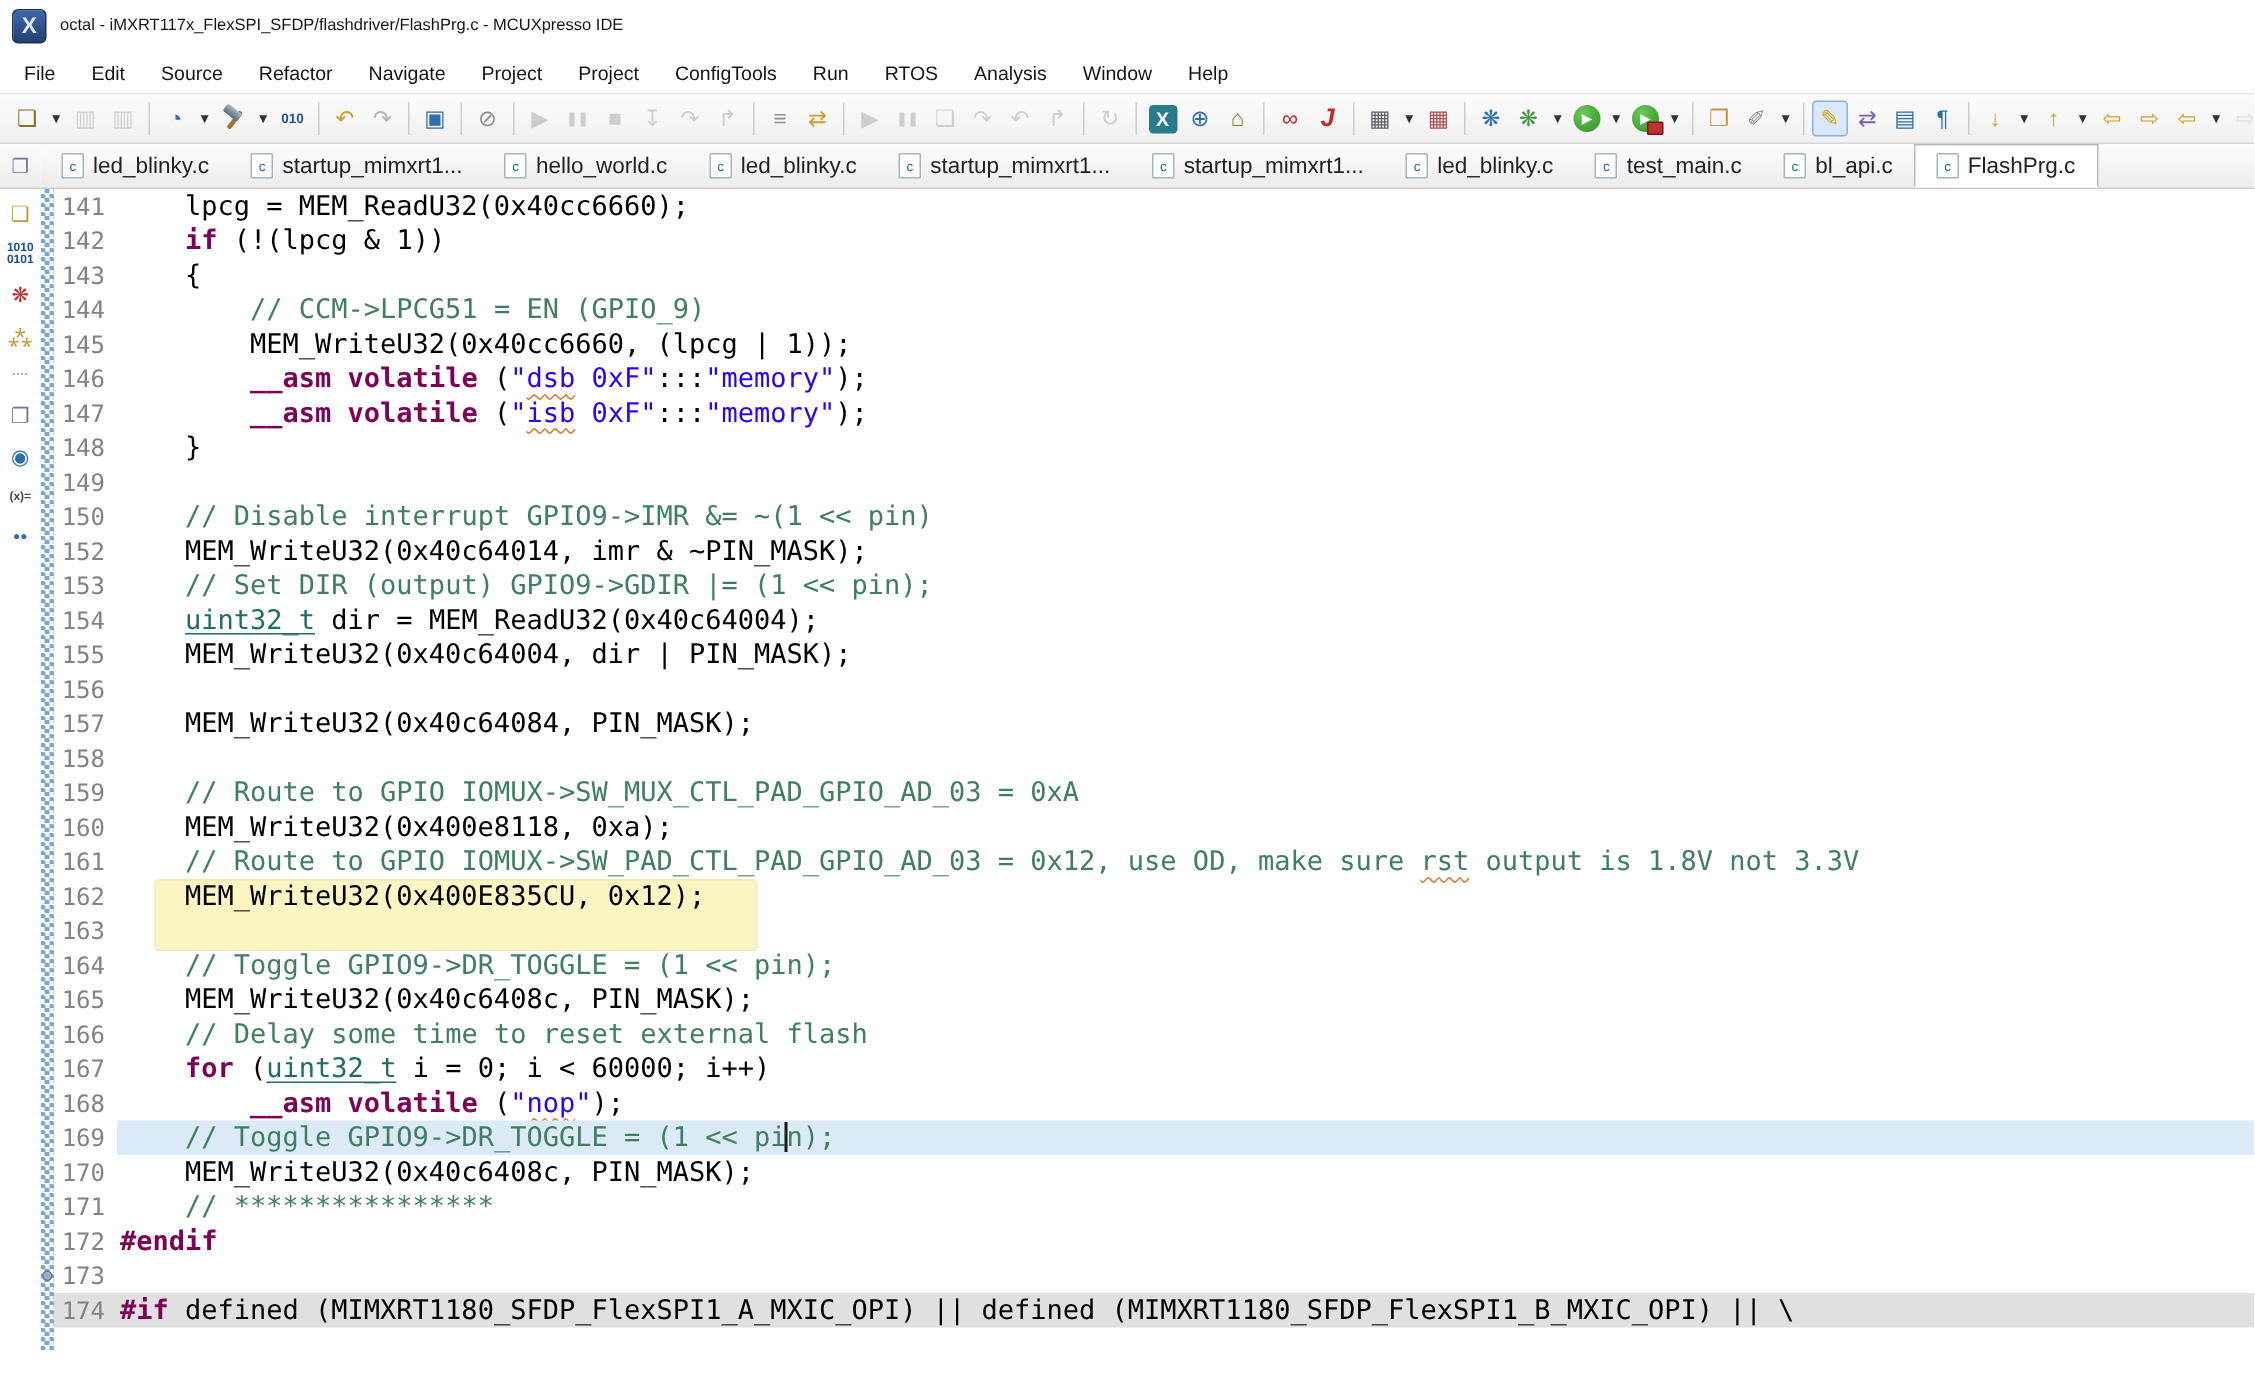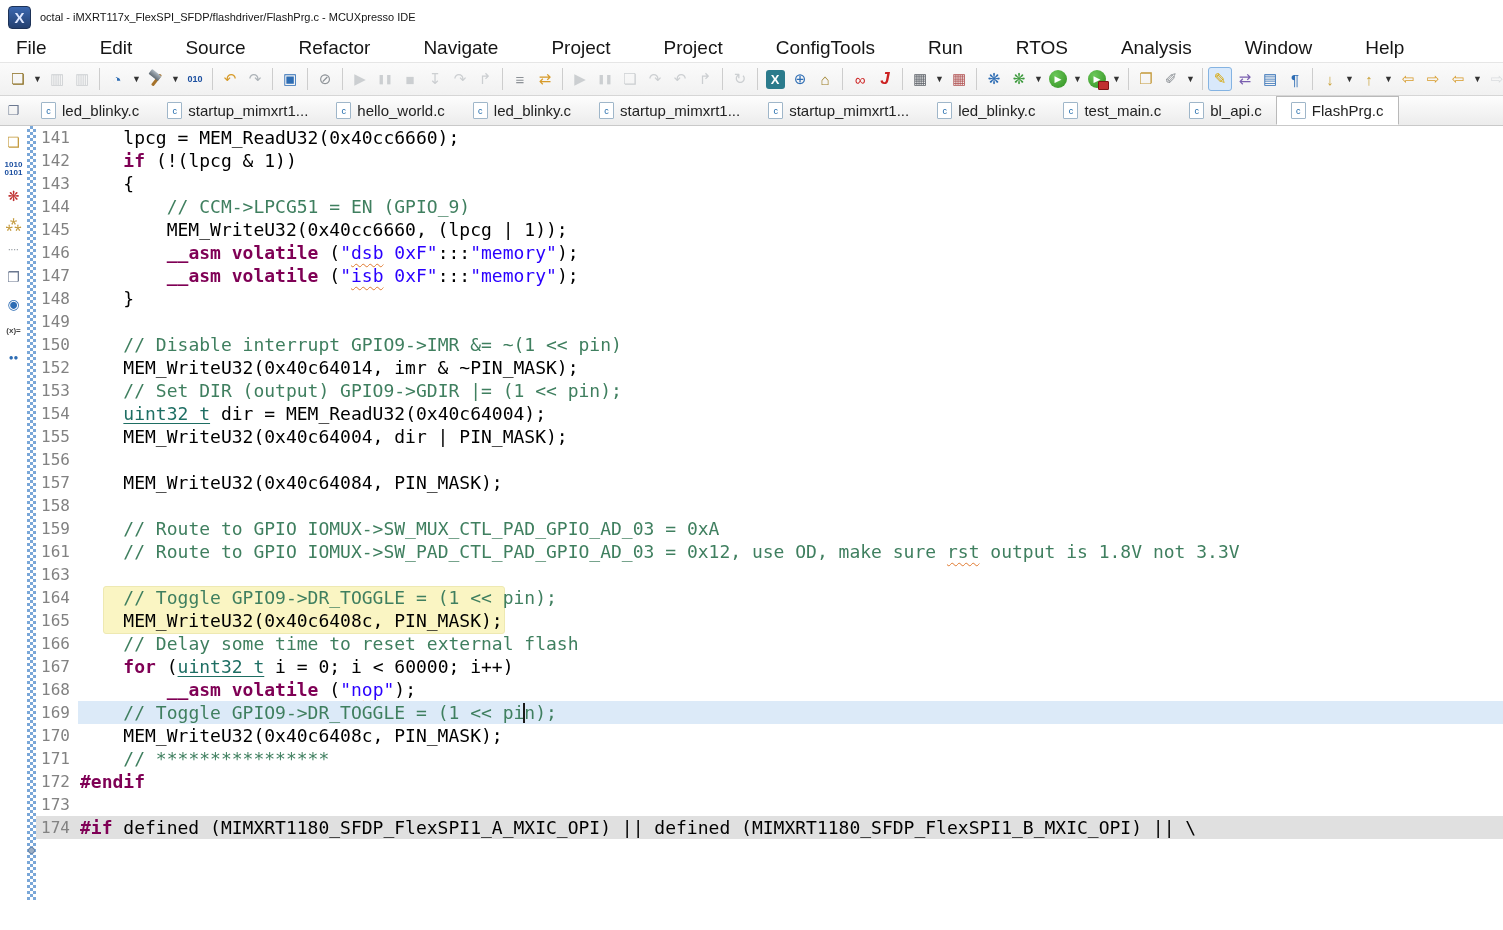--- a/index.html
+++ b/index.html
@@ -4,21 +4,21 @@
 <style>
   html,body{margin:0;padding:0;width:1503px;height:930px;overflow:hidden;background:#fff;
     font-family:"Liberation Sans",sans-serif;}
   
   .titlebar{height:34px;display:flex;align-items:center;padding-left:8px;background:#fff;}
   .app-ico{width:23px;height:23px;border-radius:4px;background:linear-gradient(#3c68b0,#24406f);
     color:#dfe8ff;display:flex;align-items:center;justify-content:center;font-weight:bold;
     font-size:15px;border:1px solid #1d3257;box-sizing:border-box;}
   .title-text{margin-left:9px;font-size:11px;color:#151515;}
   
-  .menubar{height:28px;display:flex;align-items:center;background:#fff;font-size:19px;color:#151515;padding-left:4px;gap:29px;}
+  .menubar{height:28px;display:flex;align-items:center;background:#fff;font-size:13px;color:#151515;padding-left:4px;}
   .menu-item{padding:3px 12px;border-radius:2px;}
   
   .toolbar{height:34px;background:linear-gradient(#fbfbfb,#f1f1f1);border-top:1px solid #e6e6e6;
     border-bottom:1px solid #d6d6d6;display:flex;align-items:center;padding-left:6px;gap:1px;box-sizing:border-box;}
   .tbtn{min-width:24px;height:24px;display:flex;align-items:center;justify-content:center;
     font-size:15px;border-radius:3px;box-sizing:border-box;position:relative;}
   .tbtn.small{font-size:9px;font-weight:bold;}
   .tbtn.dd{min-width:13px;width:13px;font-size:9px;color:#333;}
   .tbtn.disabled{opacity:.45;}
   .tbtn.active{background:#d9e9fb;border:1px solid #84b3e2;}
@@ -320,22 +320,30 @@
           </div>
           <div class="line">
             <span class="num">158</span>
             <span class="txt"></span>
           </div>
           <div class="line">
             <span class="num">159</span>
             <span class="txt"><span>    </span><span class="cm">// Route to GPIO IOMUX-&gt;SW_MUX_CTL_PAD_GPIO_AD_03 = 0xA</span></span>
           </div>
           <div class="line">
+            <span class="num">160</span>
+            <span class="txt"><span>    MEM_WriteU32(0x400e8118, 0xa);</span></span>
+          </div>
+          <div class="line">
             <span class="num">161</span>
             <span class="txt"><span>    </span><span class="cm">// Route to GPIO IOMUX-&gt;SW_PAD_CTL_PAD_GPIO_AD_03 = 0x12, use OD, make sure </span><span class="cm sp">rst</span><span class="cm"> output is 1.8V not 3.3V</span></span>
+          </div>
+          <div class="line">
+            <span class="num">162</span>
+            <span class="txt"><span>    MEM_WriteU32(0x400E835CU, 0x12);</span></span>
           </div>
           <div class="line">
             <span class="num">163</span>
             <span class="txt"></span>
           </div>
           <div class="line">
             <span class="num">164</span>
             <span class="txt"><span>    </span><span class="cm">// Toggle GPIO9-&gt;DR_TOGGLE = (1 &lt;&lt; pin);</span></span>
           </div>
           <div class="line">

